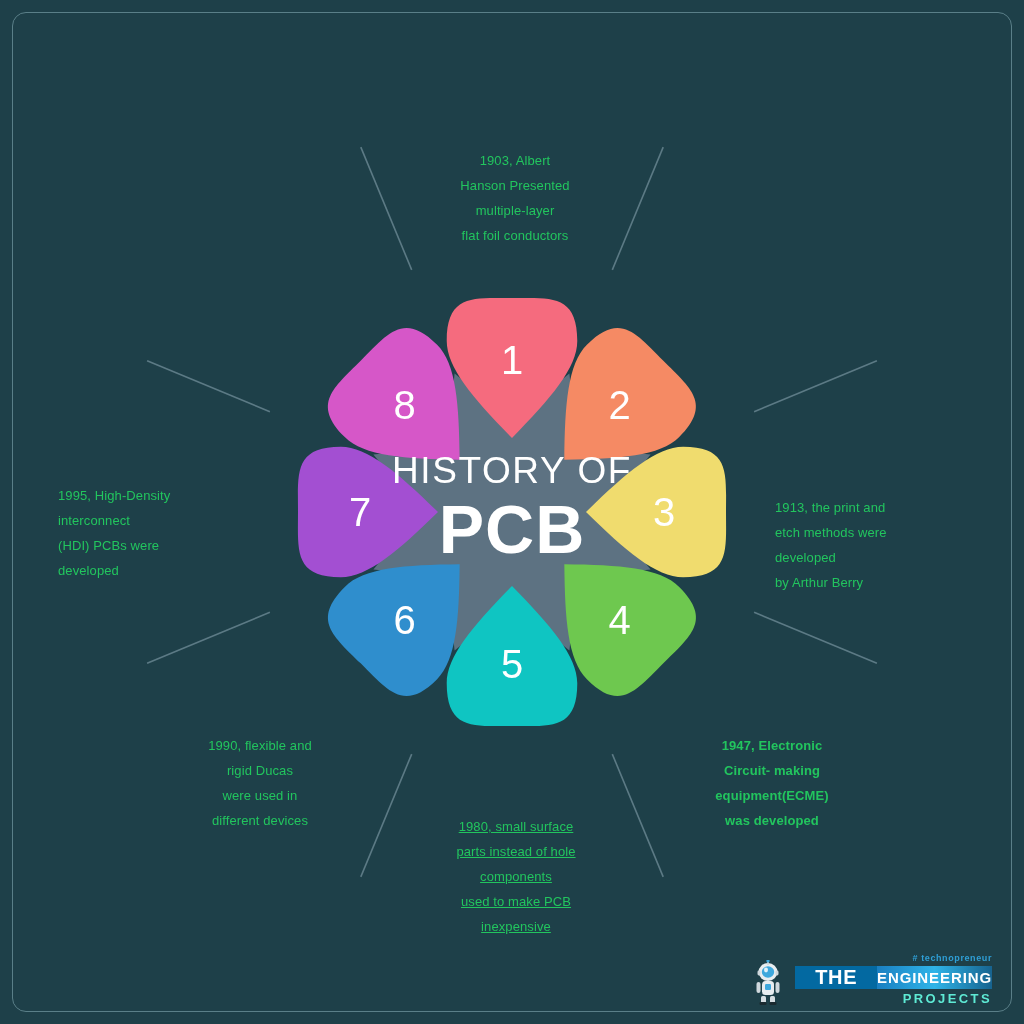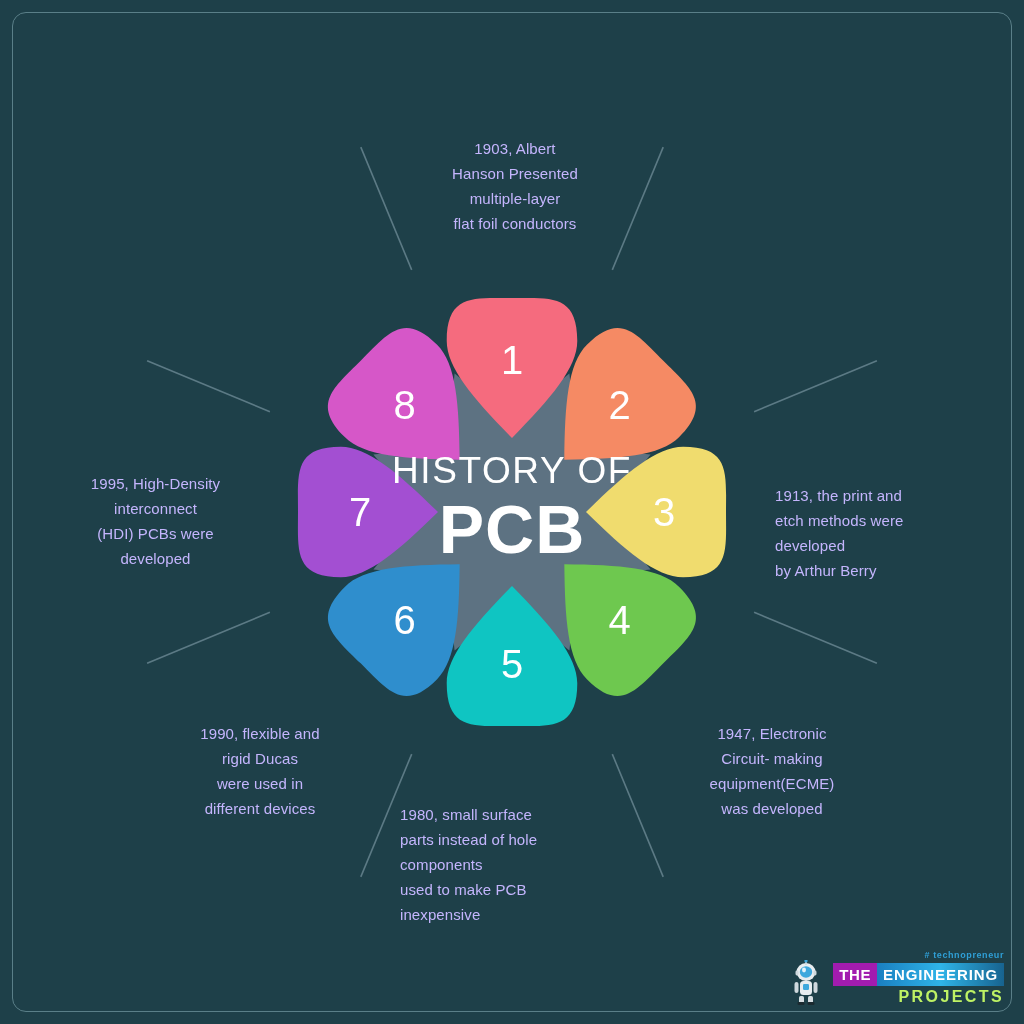--- a/index.html
+++ b/index.html
@@ -31,62 +31,63 @@
   
   #lines {
     position:absolute;
     left:0; top:0;
     width:1024px; height:1024px;
     pointer-events:none;
   }
   
   .callout {
     position:absolute;
-    color:#c4b5fd;
-    font-size:15px;
+    color:#22c55e;
+    font-size:13px;
     line-height:25px;
     letter-spacing:0.1px;
     white-space:pre-line;
+    margin-top:12px;
   }
 
   #cal1 { left:395px; top:136px; width:240px; text-align:center; }
   #cal2 { left:670px; top:255px; width:215px; text-align:center; }
   #cal3 { left:775px; top:483px; width:205px; }
-  #cal4 { left:672px; top:721px; width:200px; text-align:center; }
-  #cal5 { left:400px; top:802px; width:232px; text-align:left; }
+  #cal4 { left:672px; top:721px; width:200px; text-align:center;font-weight:bold; }
+  #cal5 { left:400px; top:802px; width:232px; text-align:center;text-decoration:underline; }
   #cal6 { left:160px; top:721px; width:200px; text-align:center; }
-  #cal7 { left:58px;  top:471px; width:195px; text-align:center; }
+  #cal7 { left:58px;  top:471px; width:195px; text-align:left; }
   #cal8 { left:148px; top:242px; width:240px; text-align:center; }
 
   
   #logo {
     position:absolute;
-    right:20px; bottom:18px;
+    right:32px; bottom:18px;
     display:flex; align-items:flex-end; gap:12px;
   }
   #logo .robot { width:30px; height:46px; display:block; }
   #logo .wordmark { display:flex; flex-direction:column; align-items:flex-end; }
   #logo .tagline {
     color:#2f9fd6; font-size:9px; font-weight:bold;
     letter-spacing:0.6px; margin-bottom:3px;
   }
   #logo .bar { display:flex; height:23px; }
   #logo .the {
-    background:#a21caf; color:#ffffff;
-    font-size:15px; font-weight:bold; letter-spacing:0.6px;
-    padding:0 6px; display:flex; align-items:center;
+    background:#0369a1; color:#ffffff;
+    font-size:20px; font-weight:bold; letter-spacing:0.6px;
+    padding:0 20px; display:flex; align-items:center;
   }
   #logo .eng {
     background:linear-gradient(90deg,#1a7fc1 0%,#2fb4e8 50%,#17638f 100%);
     color:#ffffff;
     font-size:15px; font-weight:bold; letter-spacing:0.9px;
-    padding:0 6px; display:flex; align-items:center;
+    padding:0 0; display:flex; align-items:center;
   }
   #logo .projects {
-    color:#bef264; font-size:16px; font-weight:bold;
+    color:#5eead4; font-size:13px; font-weight:bold;
     letter-spacing:2.4px; margin-top:2px;
   }
 </style>
 </head>
 <body>
 
 <div id="stage">
 
   <div class="frame"></div>
 

